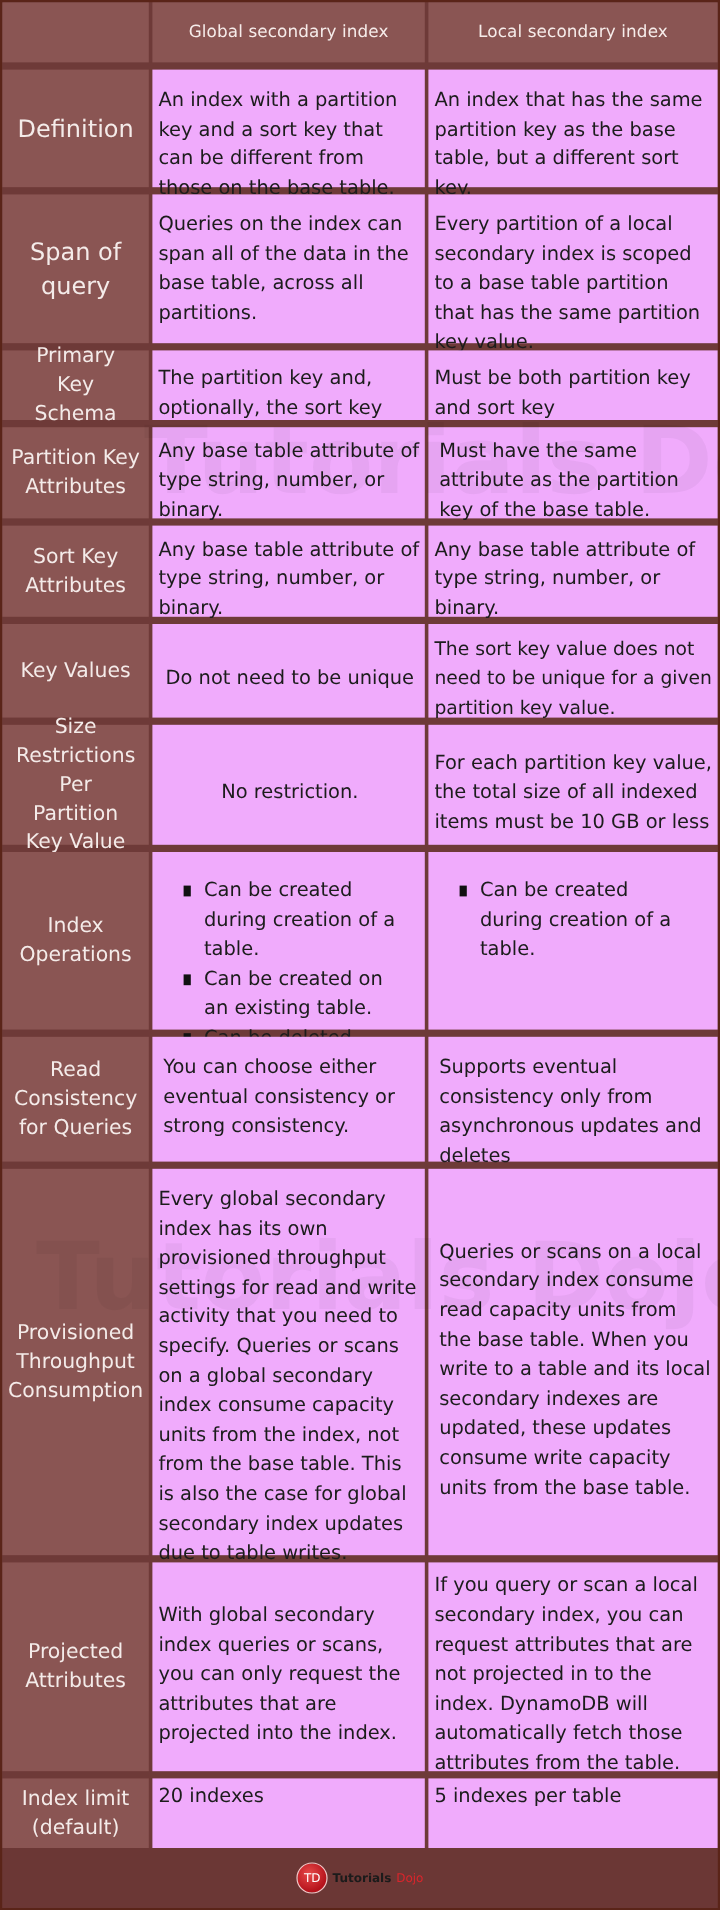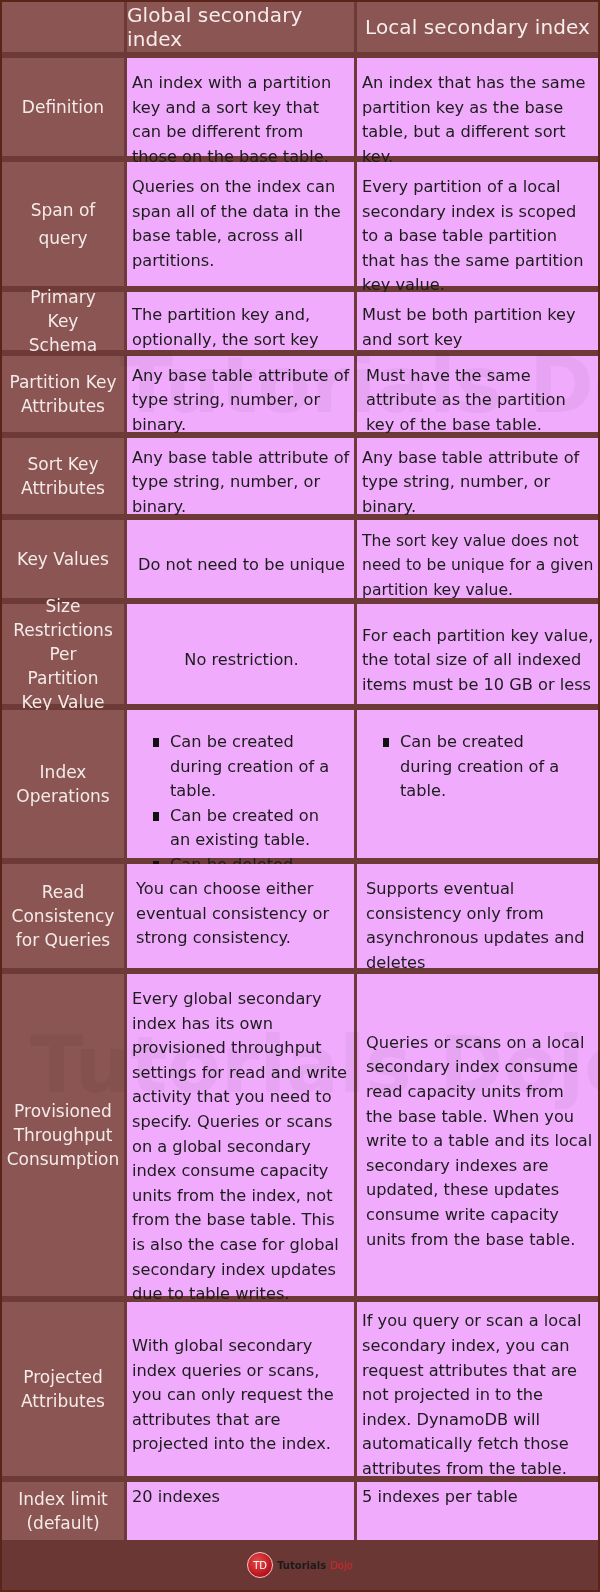--- a/index.html
+++ b/index.html
@@ -16,30 +16,30 @@
     .grid {
       position: absolute; left: 2px; top: 2px; width: 596px;
       display: grid;
       grid-template-columns: 122px 227px 241px;
       column-gap: 3px;
       background: #6e3a38;
     }
     .cell { box-sizing: border-box; position: relative; }
     .hdr {
       background: #8a5553; color: #f6ecea;
-      font-size: 20px; display: flex; align-items: center; justify-content: center;
+      font-size: 14px; display: flex; align-items: center; justify-content: center;
       letter-spacing: 0.1px;
     }
     .lbl {
       background: #8a5553; color: #f4ebe9;
       font-size: 17px; line-height: 24px;
       display: flex; align-items: center; justify-content: center; text-align: center;
       padding: 0 4px;
     }
-    .lbl.big { font-size: 17px; line-height: 28px; text-align: center; }
+    .lbl.big { font-size: 20px; line-height: 28px; text-align: center; }
     .txt {
       background: #f0abfc; color: #1c1c1c;
       font-size: 16.2px; line-height: 24.6px;
       padding: 13px 3px 0 5px;
     }
     .txt.center { display: flex; align-items: center; justify-content: center; text-align: center; }
     .txt.vmid { display: flex; align-items: center; }
     .sep { height: 6px; grid-column: 1 / span 3; background: #6e3a38; }
     ul.bul { list-style: none; margin: 16px; padding: 0; }
     ul.bul li { position: relative; padding-left: 22px; }

